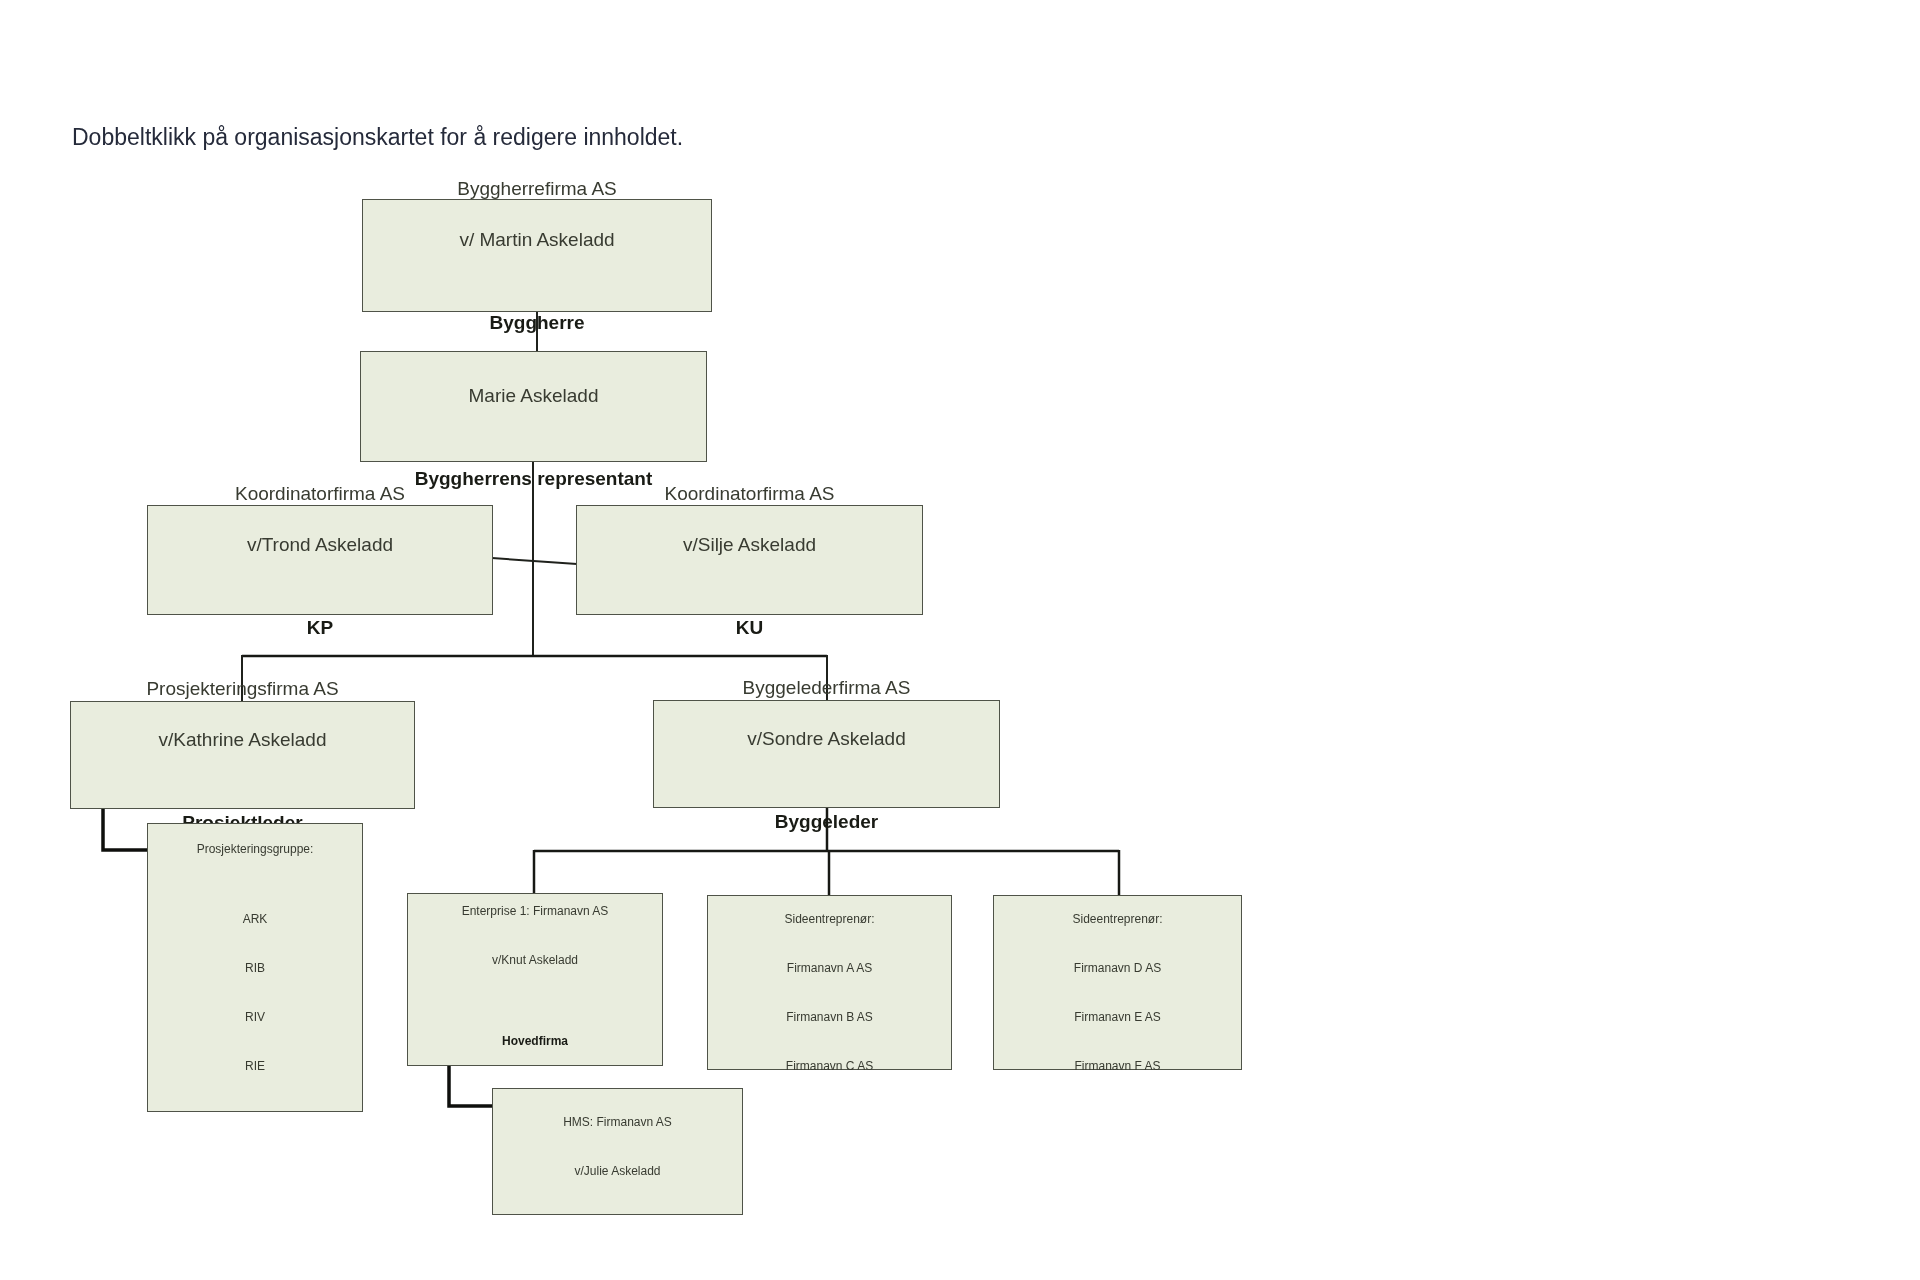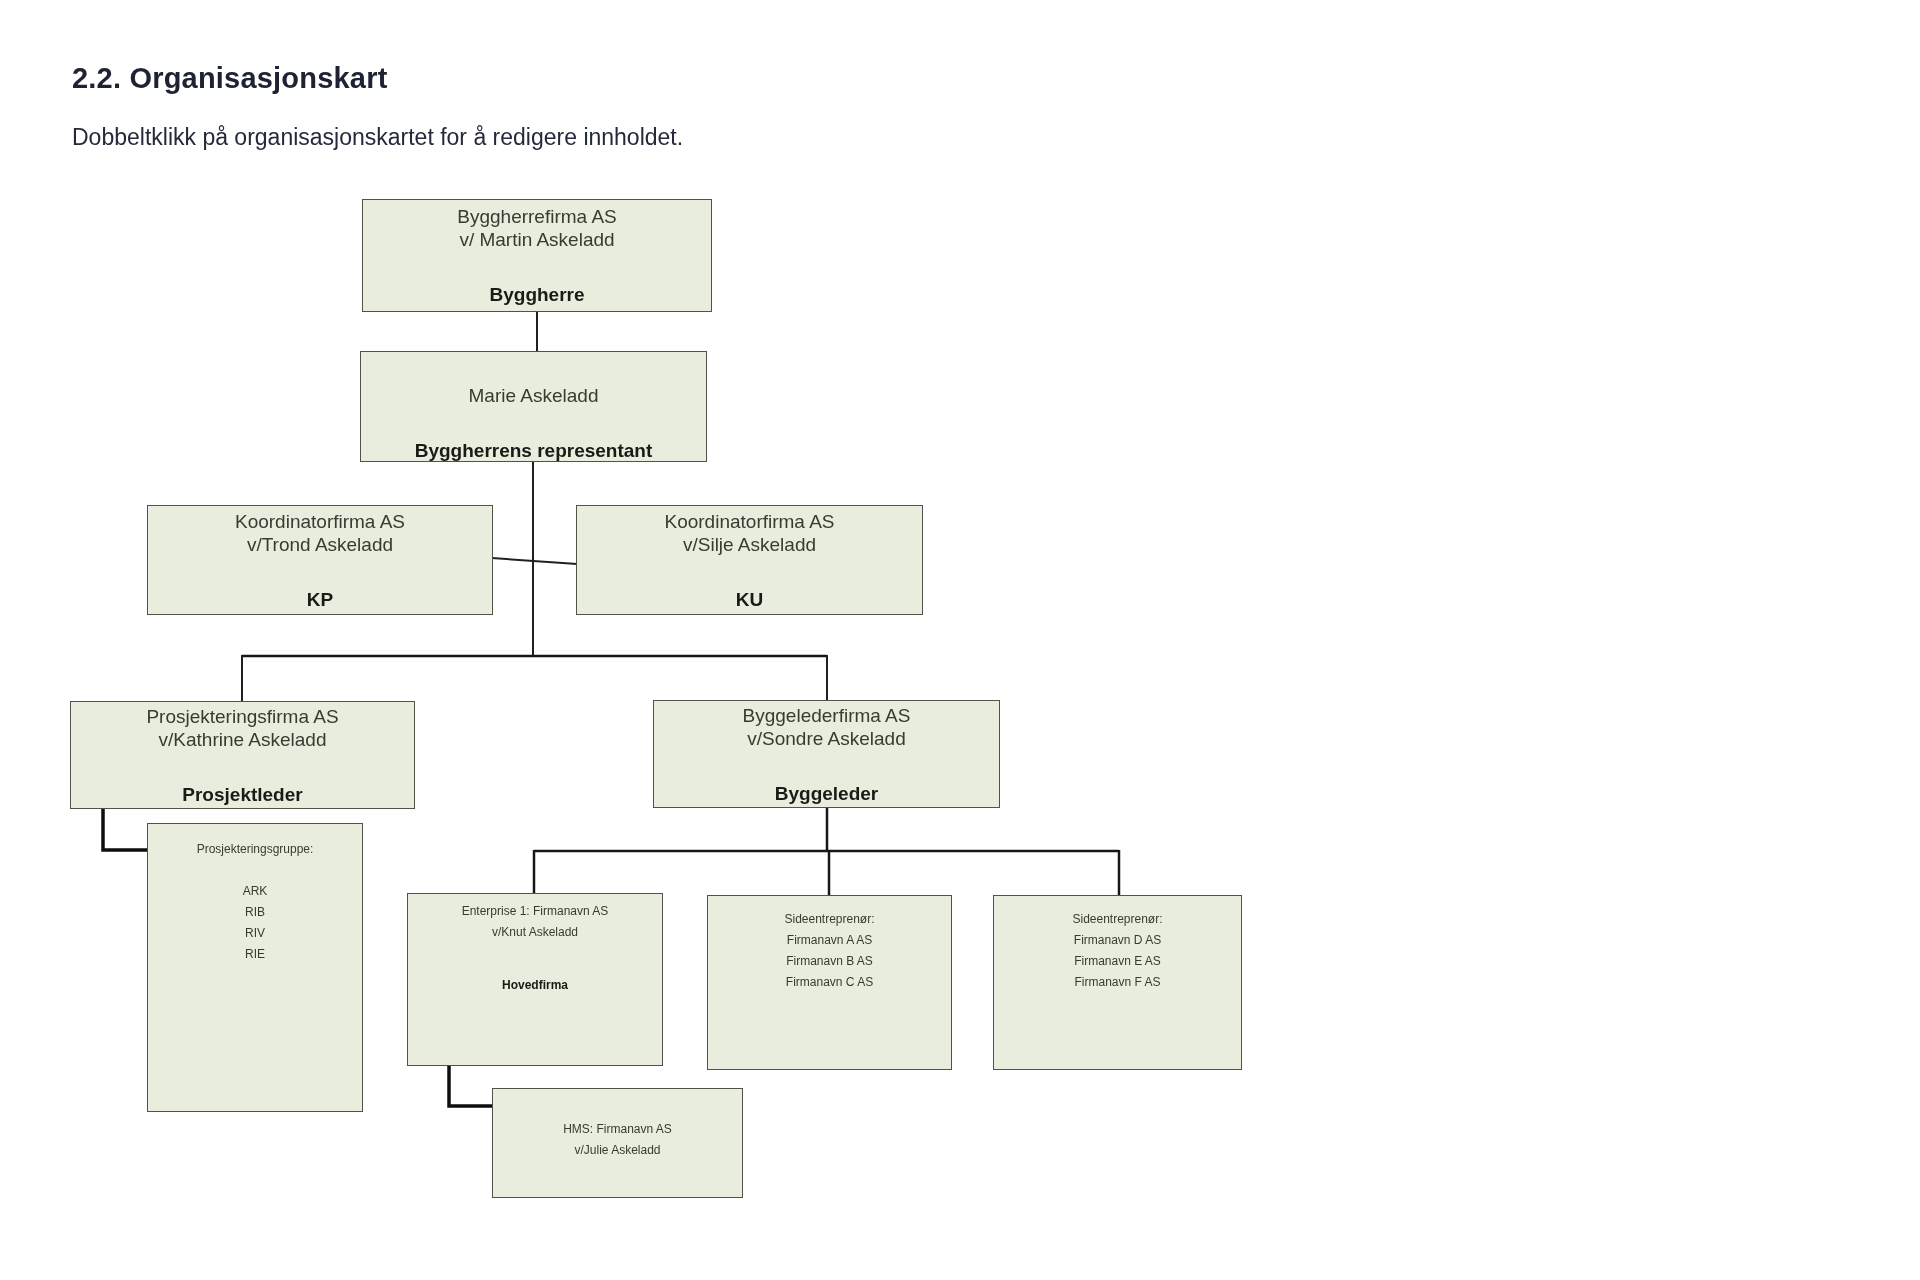--- a/index.html
+++ b/index.html
@@ -19,34 +19,33 @@
   
   svg.lines{position:absolute;left:0;top:0;}
   .ln{stroke:#1f211c;stroke-width:2;fill:none;}
   .ln-bar{stroke:#171814;stroke-width:2.5;fill:none;}
   .ln-elbow{stroke:#0e0f0c;stroke-width:3.5;fill:none;}
   
   .node{
     position:absolute;box-sizing:border-box;
     background:#e9edde;border:1.5px solid #4f5348;
     display:flex;flex-direction:column;align-items:center;
-    text-align:center;color:#383b31;
+    text-align:center;color:#383b31;gap:28px;
   }
   .node.center{justify-content:center;}
   .node .nl{font-size:19px;line-height:23px;white-space:nowrap;}
   .node .nl.b{font-weight:700;color:#191b15;margin-top:32px;}
   .node.small .nl{font-size:12px;line-height:21px;}
   .gap-above{margin-top:21px;}
 </style>
 </head>
 <body>
 
 <div id="canvas">
 
-  <h1 class="heading">2.2. Organisasjonskart</h1>
   <p class="instruction">Dobbeltklikk på organisasjonskartet for å redigere innholdet.</p>
 
   <div>
 
     <svg class="lines" width="1920" height="1280" viewBox="0 0 1920 1280">
 
       <path class="ln" d="M537 312 L537 352"></path>
 
       <path class="ln" d="M533 461 L533 657"></path>
 
@@ -123,19 +122,19 @@
       <div class="nl">Firmanavn C AS</div>
     </div>
 
     <div class="node small" style="left:993px;top:895px;width:249px;height:175px;padding-top:13px">
       <div class="nl">Sideentreprenør:</div>
       <div class="nl">Firmanavn D AS</div>
       <div class="nl">Firmanavn E AS</div>
       <div class="nl">Firmanavn F AS</div>
     </div>
 
-    <div class="node small" style="left:492px;top:1088px;width:251px;height:110px;padding-top:30px">
+    <div class="node small" style="left:492px;top:1088px;width:251px;height:127px;padding-top:23px">
       <div class="nl">HMS: Firmanavn AS</div>
       <div class="nl">v/Julie Askeladd</div>
     </div>
 
   </div>
 </div>
 
 </body></html>

